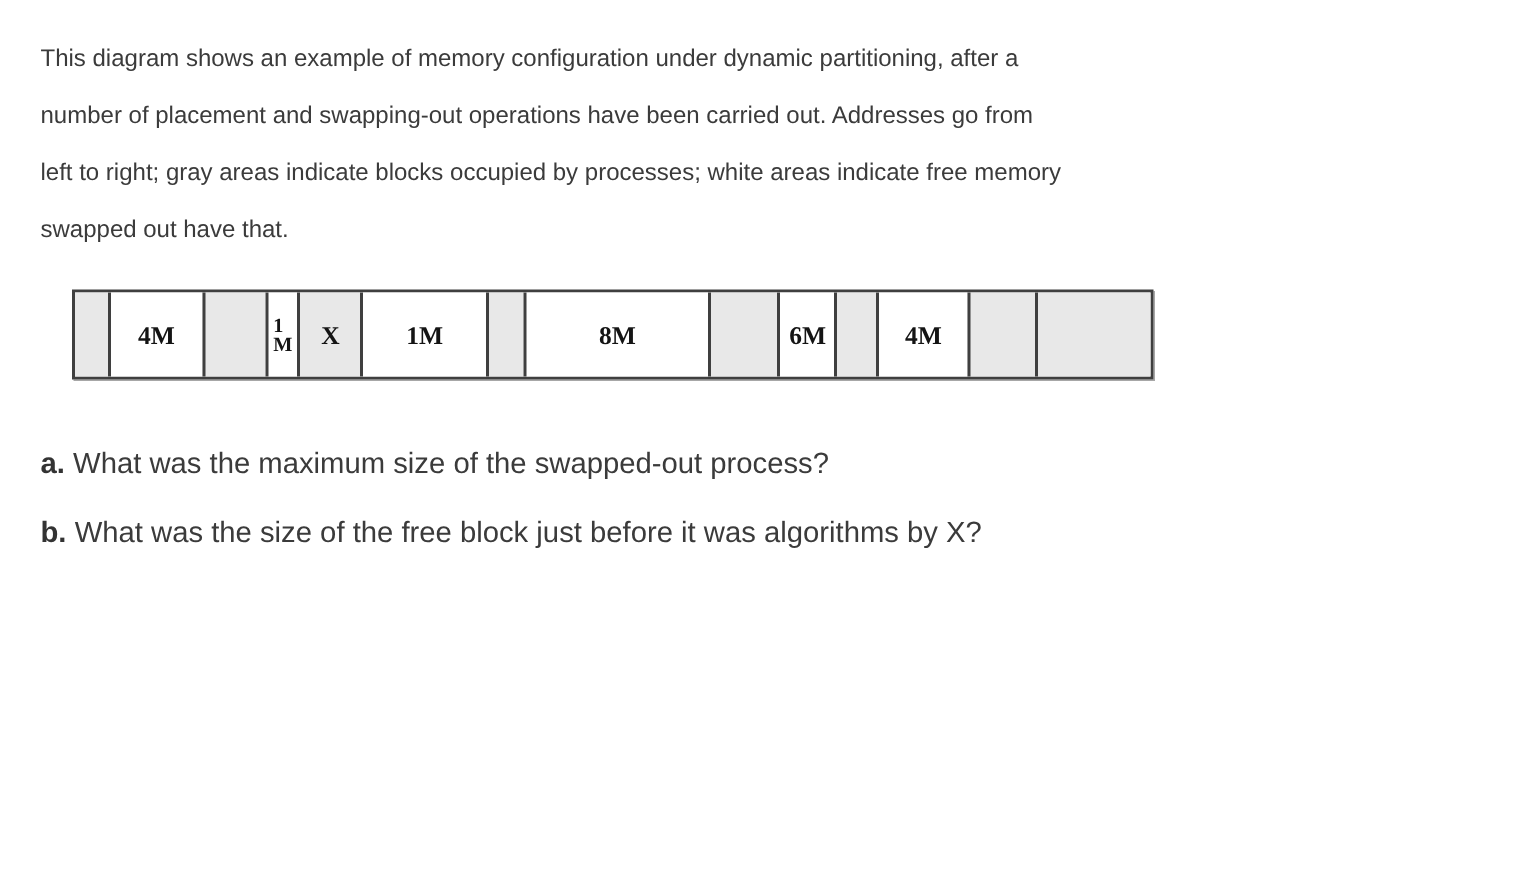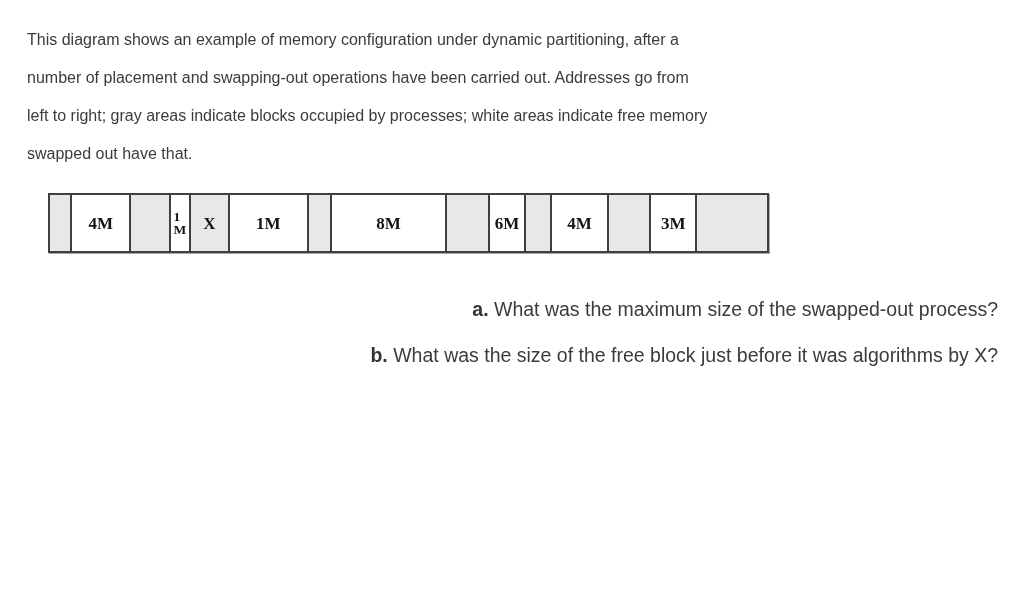--- a/index.html
+++ b/index.html
@@ -63,21 +63,20 @@
     font-size: 13.5px;
     line-height: 13px;
   }
   .questions {
     margin: 37px 26px 0 27px;
     color: #3b3b3b;
     font-size: 19.5px;
   }
   .q {
     line-height: 38px;
-    text-align: right;
   }
   .q + .q {
     margin-top: 8px;
   }
   .q-label {
     font-weight: bold;
     color: #333333;
   }
 </style>
 </head>
@@ -114,23 +113,20 @@
       </div>
       <div class="seg occupied" style="flex: 43 1 0px;"></div>
       <div class="seg free" style="flex: 35 1 0px;">
         <span class="seg-label">6M</span>
       </div>
       <div class="seg occupied" style="flex: 25 1 0px;"></div>
       <div class="seg free" style="flex: 58 1 0px;">
         <span class="seg-label">4M</span>
       </div>
       <div class="seg occupied" style="flex: 42 1 0px;"></div>
-      <div class="seg free" style="flex: 46 1 0px;">
-        <span class="seg-label">3M</span>
-      </div>
       <div class="seg occupied" style="flex: 73 1 0px;"></div>
     </div>
 
   <div class="questions" id="questions">
       <div class="q">
         <div class="q-line"><span class="q-label">a.</span> <span>What was the maximum size of the swapped-out process?</span></div>
       </div>
       <div class="q">
         <div class="q-line"><span class="q-label">b.</span> <span>What was the size of the free block just before it was algorithms by X?</span></div>
       </div>

